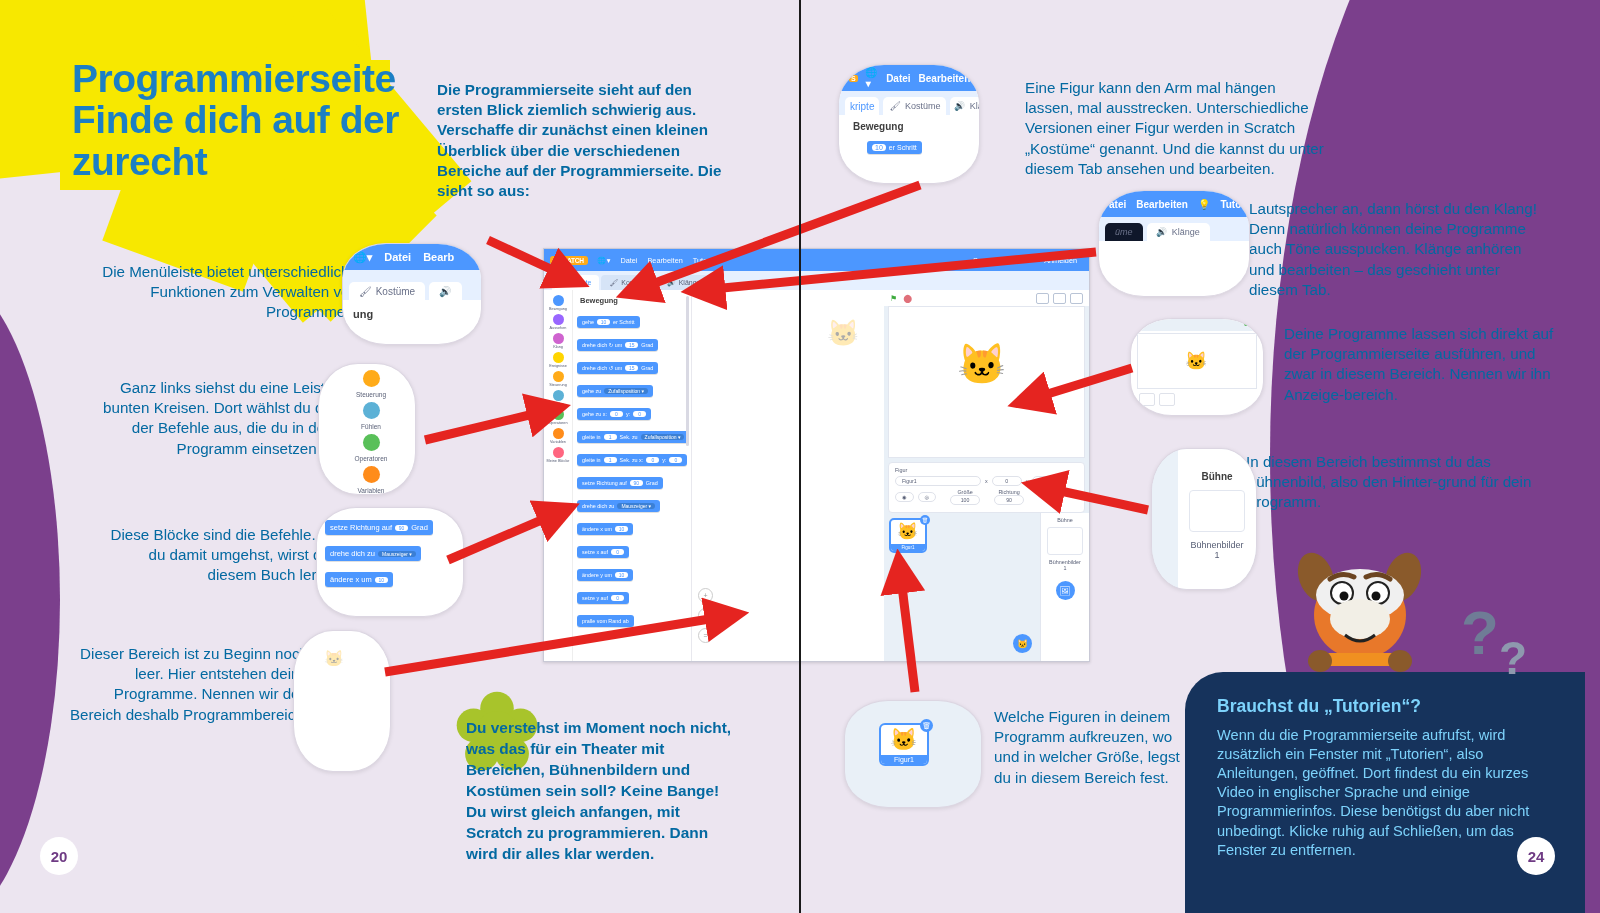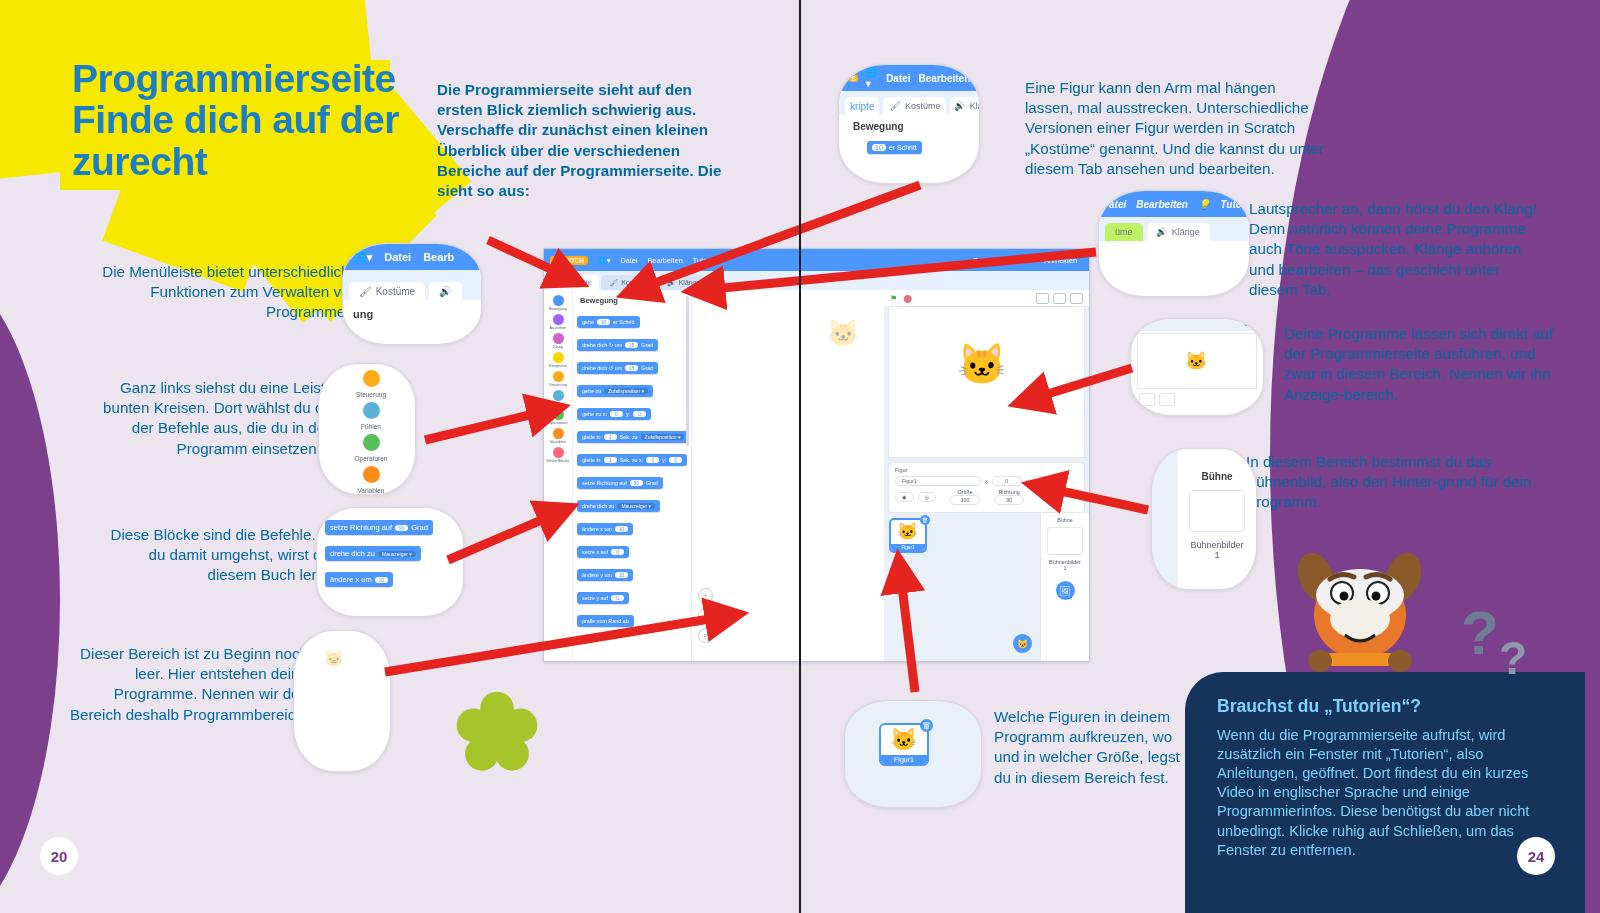--- a/index.html
+++ b/index.html
@@ -172,20 +172,21 @@
   <svg class="flower" viewBox="0 0 100 100">
     <g fill="#a8c42b">
       <circle cx="50" cy="22" r="20"></circle>
         <circle cx="78" cy="42" r="20"></circle>
       <circle cx="68" cy="76" r="20"></circle>
         <circle cx="32" cy="76" r="20"></circle>
       <circle cx="22" cy="42" r="20"></circle>
         <circle cx="50" cy="50" r="25"></circle>
     </g>
   </svg>
+  <div class="txt bold" style="left:466px;top:718px;width:270px;font-size:15.4px;line-height:1.36;z-index:6;">Du verstehst im Moment noch nicht, was das für ein Theater mit Bereichen, Bühnenbildern und Kostümen sein soll? Keine Bange! Du wirst gleich anfangen, mit Scratch zu programmieren. Dann wird dir alles klar werden.</div>
 
   <div class="editor">
     <div class="ed-menubar">
       <span class="ed-logo">SCRATCH</span>
       <span>🌐▾</span>
       <span class="ed-mi">Datei</span>
       <span class="ed-mi">Bearbeiten</span>
       <span class="ed-mi">Tutorien</span>
       <span class="ed-right">
         <span>Scratcher werden</span>
@@ -456,28 +457,28 @@
     <div style="font-size:10px;font-weight:bold;color:#3d3d3d;padding:6px 0 4px 14px;">Bewegung</div>
     <div style="padding-left:28px;">
       <span class="blk" style="font-size:7px;">
         <span class="oval" style="font-size:7px;">10</span>
         <span>er Schritt</span>
       </span>
     </div>
   </div>
 
   <div class="bubble" style="left:1098px;top:190px;width:150px;height:105px;border-radius:46px/38px;">
-    <div class="b-menubar" style="font-size:10px;gap:10px;font-style:italic;">
+    <div class="b-menubar" style="font-size:10px;gap:10px;">
       <span>atei</span>
       <span>Bearbeiten</span>
       <span>💡</span>
       <span>Tuto</span>
     </div>
     <div class="b-tabs">
-      <div class="b-tab" style="font-size:9px;background:#bef264;">
+      <div class="b-tab" style="font-size:9px;background:#0f172a;font-style:italic;">
           <span>üme</span>
         </div>
       <div class="b-tab" style="font-size:9px;background:#fff;">
           <span>🔊</span>
           <span>Klänge</span>
         </div>
     </div>
   </div>
 
   <div class="bubble" style="left:1130px;top:318px;width:132px;height:96px;border-radius:42px/34px;background:#fff;">

